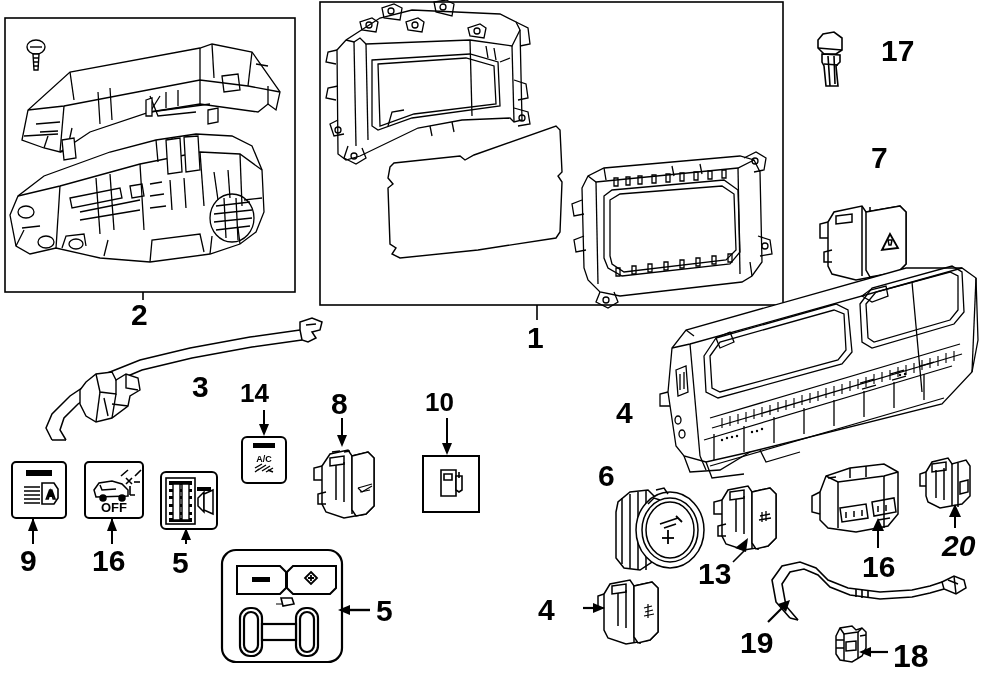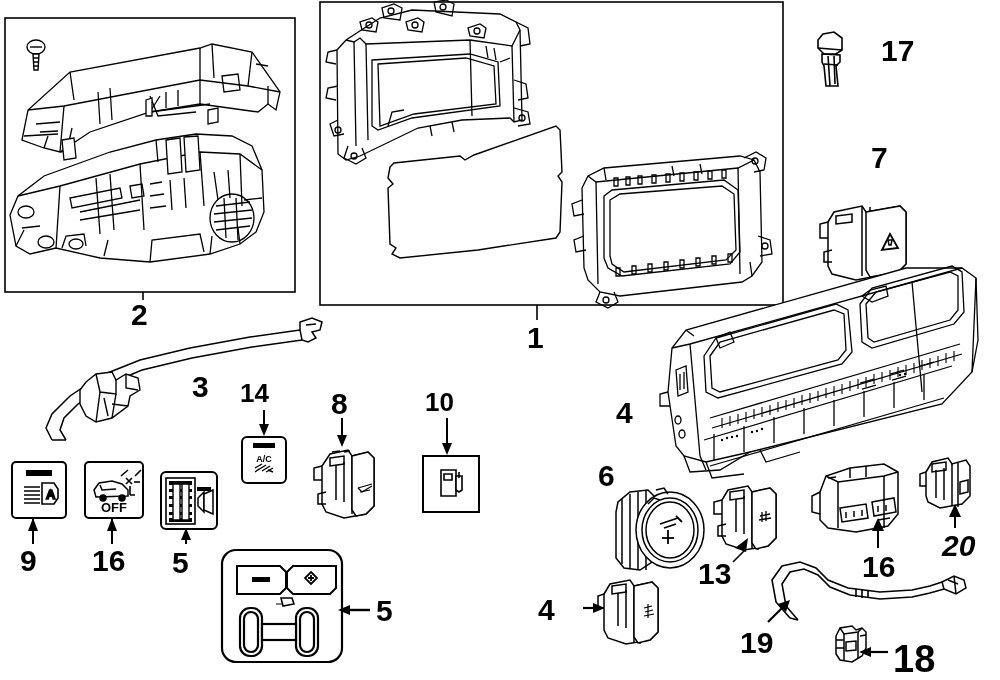--- a/index.html
+++ b/index.html
@@ -547,17 +547,17 @@
   <div class="callout" style="left:331px;top:389px;font-size:30px;">8</div>
   <div class="callout" style="left:20px;top:546px;font-size:30px;">9</div>
   <div class="callout" style="left:425px;top:389px;font-size:26px;">10</div>
   <div class="callout" style="left:538px;top:595px;font-size:30px;">4</div>
   <div class="callout" style="left:92px;top:546px;font-size:30px;">16</div>
   <div class="callout" style="left:698px;top:559px;font-size:30px;">13</div>
   <div class="callout" style="left:240px;top:380px;font-size:26px;">14</div>
   <div class="callout" style="left:376px;top:596px;font-size:30px;">5</div>
   <div class="callout" style="left:862px;top:552px;font-size:30px;">16</div>
   <div class="callout" style="left:881px;top:36px;font-size:30px;">17</div>
-  <div class="callout" style="left:893px;top:640px;font-size:38px;">18</div>
+  <div class="callout" style="left:893px;top:640px;font-size:32px;">18</div>
   <div class="callout" style="left:740px;top:628px;font-size:30px;">19</div>
   <div class="callout" style="left:942px;top:531px;font-size:30px;font-style:italic;">20</div>
 
 </div>
 
 </body></html>

